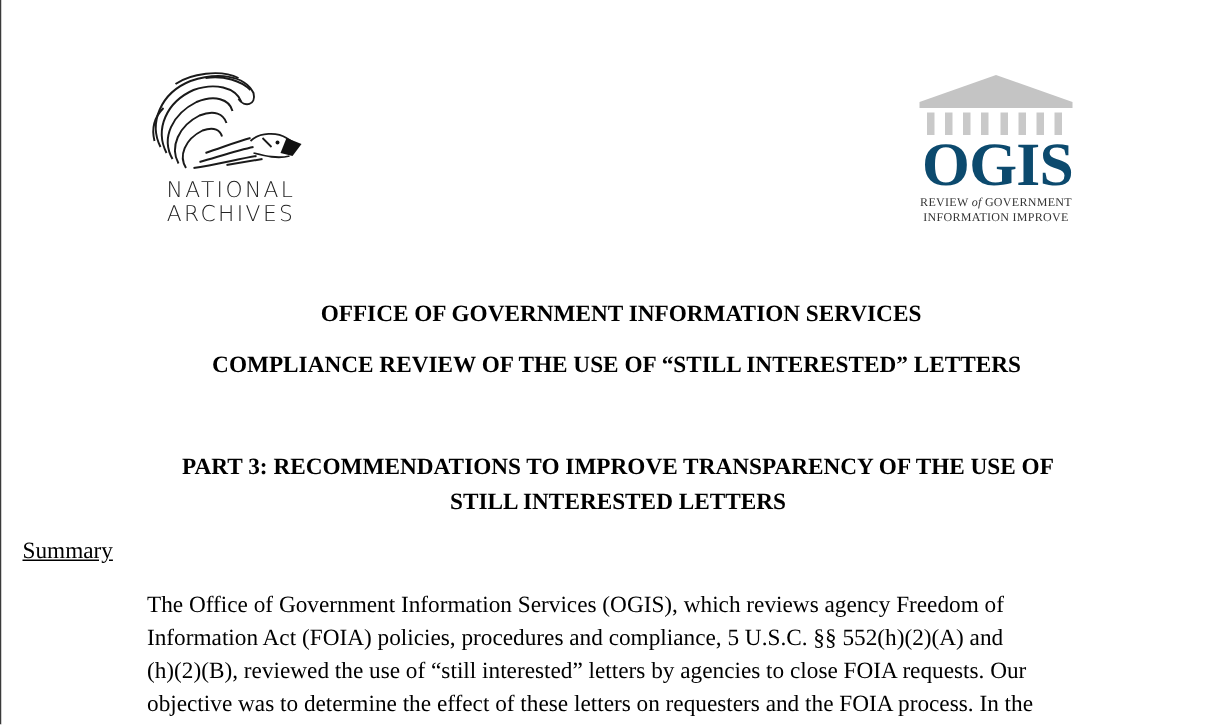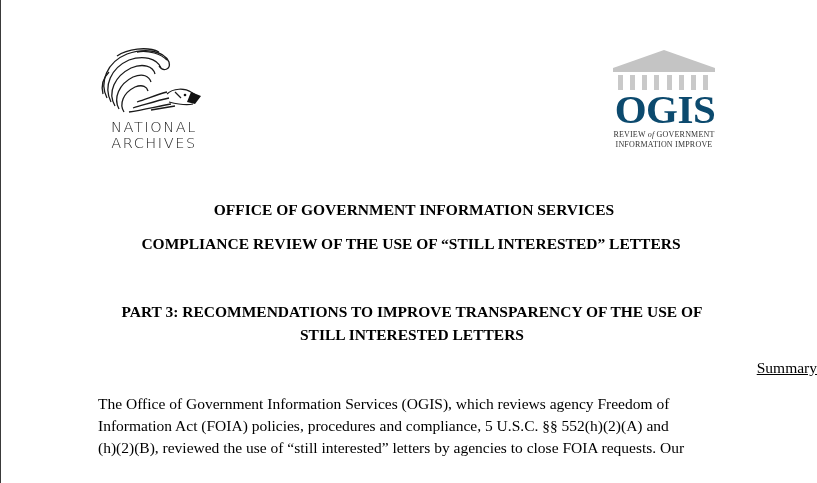--- a/index.html
+++ b/index.html
@@ -111,21 +111,21 @@
     .h-office { top: 201px; left: 5px; }
     .h-compliance { top: 235px; left: 2px; }
     .h-part1 { top: 303px; left: 3px; }
     .h-part2 { top: 326px; left: 3px; }
 
     .summary {
       position: absolute;
       left: 0;
       top: 359px;
       width: 816px;
-      text-align: right;
+      text-align: left;
       font-family: "Liberation Serif", serif;
       font-size: 15.5px;
       line-height: 18px;
       text-decoration: underline;
     }
     .summary span { padding-left: 14px; }
 
     .body-text {
       position: absolute;
       left: 97px;
@@ -219,19 +219,20 @@
   <div class="heading h-compliance">COMPLIANCE REVIEW OF THE USE OF “STILL INTERESTED” LETTERS</div>
   <div class="heading h-part1">PART 3: RECOMMENDATIONS TO IMPROVE TRANSPARENCY OF THE USE OF</div>
   <div class="heading h-part2">STILL INTERESTED LETTERS</div>
 
   <div class="summary"><span>Summary</span></div>
 
   <div class="body-text">
     <span class="line">The Office of Government Information Services (OGIS), which reviews agency Freedom of</span>
     <span class="line">Information Act (FOIA) policies, procedures and compliance, 5 U.S.C. §§ 552(h)(2)(A) and</span>
     <span class="line">(h)(2)(B), reviewed the use of “still interested” letters by agencies to close FOIA requests. Our</span>
+    <span class="line">objective was to determine the effect of these letters on requesters and the FOIA process. In the</span>
   </div>
 
   <div class="cut-line">
     <div class="ghost">ııı ıı ıı ıı ııı ıı ııııı ııı ıı ıı ııı ıııı ıı ııı ııı ııı ıı ı ıı ııı ıı ıııı ııı</div>
   </div>
 
 </div>
 
 </body></html>

